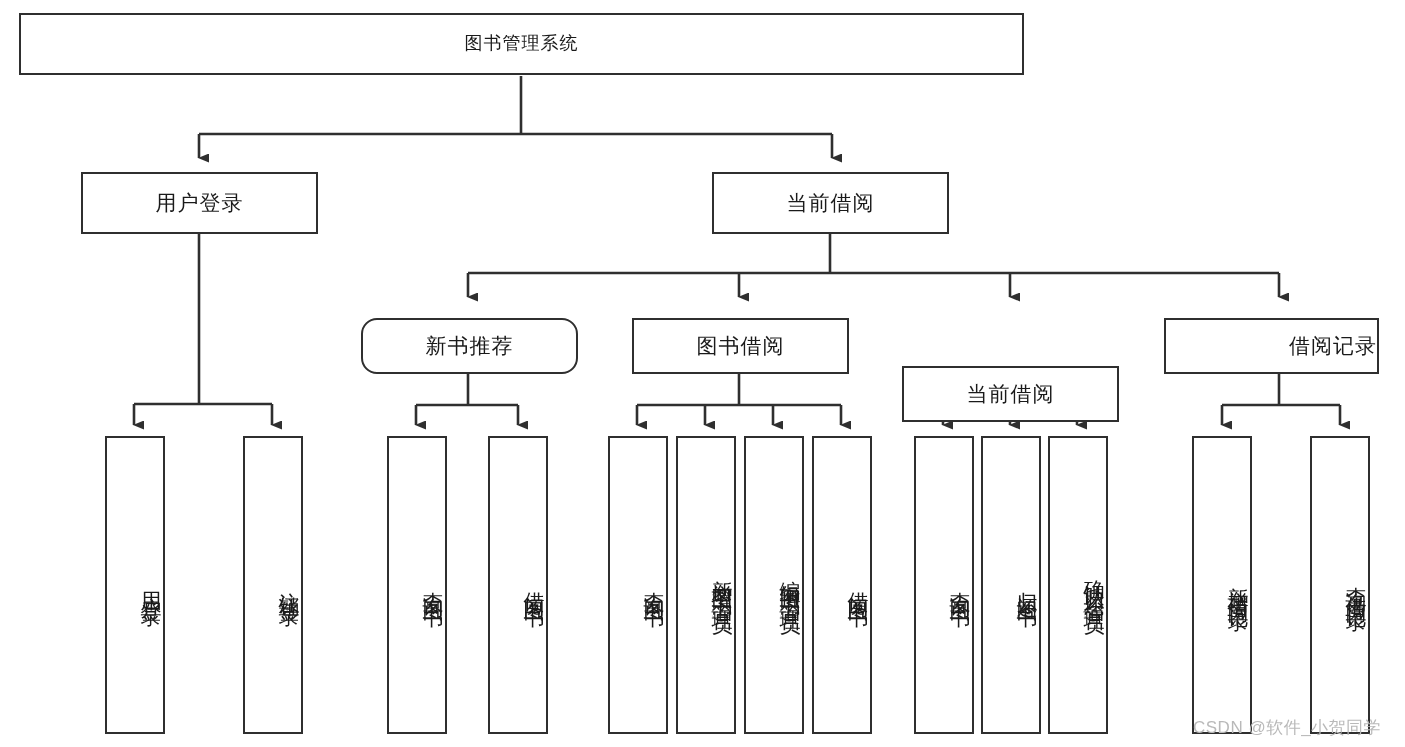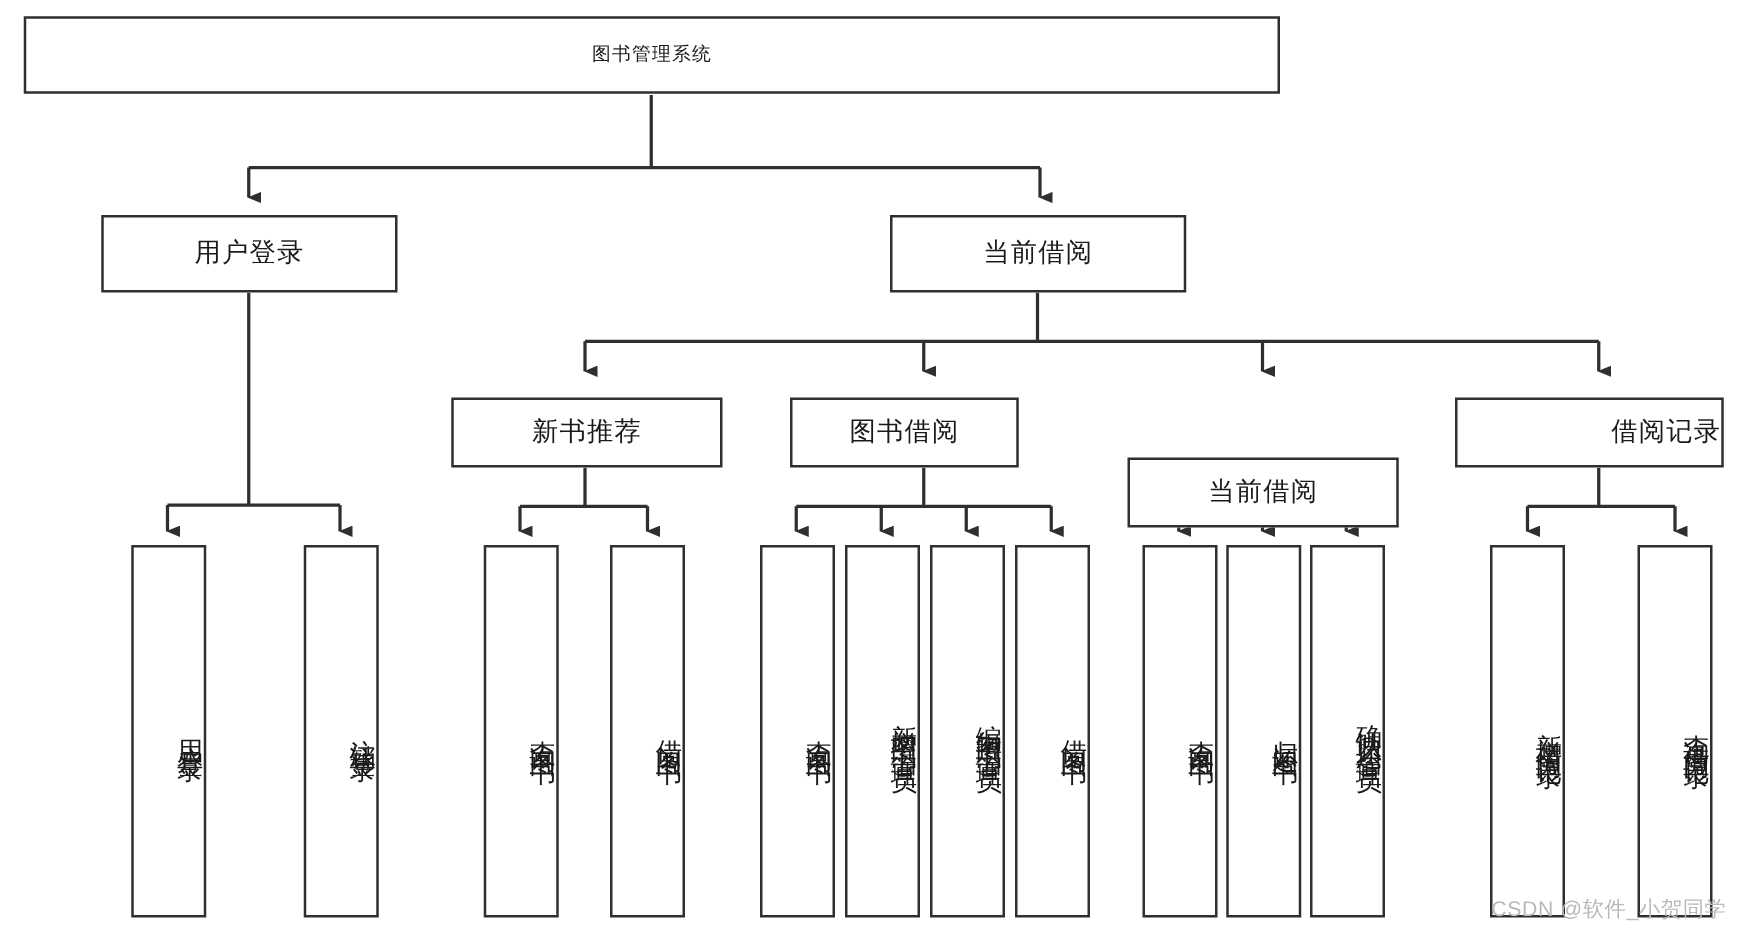--- a/index.html
+++ b/index.html
@@ -35,21 +35,21 @@
     align-items: center;
     justify-content: center;
     color: #1a1a1a;
   }
   .node.horiz {
     font-size: 21px;
     letter-spacing: 1px;
     line-height: 1.2;
   }
   .node.root {
-    font-size: 15px;
+    font-size: 18px;
     font-family: Liberation Serif, serif;
   }
   .node.vert {
     writing-mode: vertical-rl;
     text-orientation: upright;
     font-size: 21px;
     letter-spacing: 5px;
     line-height: 1.15;
     padding-top: 10px;
     padding-bottom: 10px;
@@ -131,25 +131,25 @@
   </div>
 
   <div class="node horiz" style="left:81px; top:172px; width:237px; height:62px;">
     <span>用户登录</span>
   </div>
 
   <div class="node horiz" style="left:712px; top:172px; width:237px; height:62px;">
     <span>当前借阅</span>
   </div>
 
-  <div class="node horiz" style="left:361px; top:318px; width:217px; height:56px;">
+  <div class="node horiz" style="left:361px; top:318px; width:217px; height:56px;border-radius:16px;">
     <span>新书推荐</span>
   </div>
 
-  <div class="node horiz" style="left:632px; top:318px; width:183px; height:56px;">
+  <div class="node horiz" style="left:632px; top:318px; width:217px; height:56px;">
     <span>图书借阅</span>
   </div>
 
   <div class="node horiz" style="left:902px; top:318px; width:217px; height:56px;margin-top:48px;">
     <span>当前借阅</span>
   </div>
 
   <div class="node horiz" style="left:1164px; top:318px; width:215px; height:56px;justify-content:flex-end;">
     <span>借阅记录</span>
   </div>

